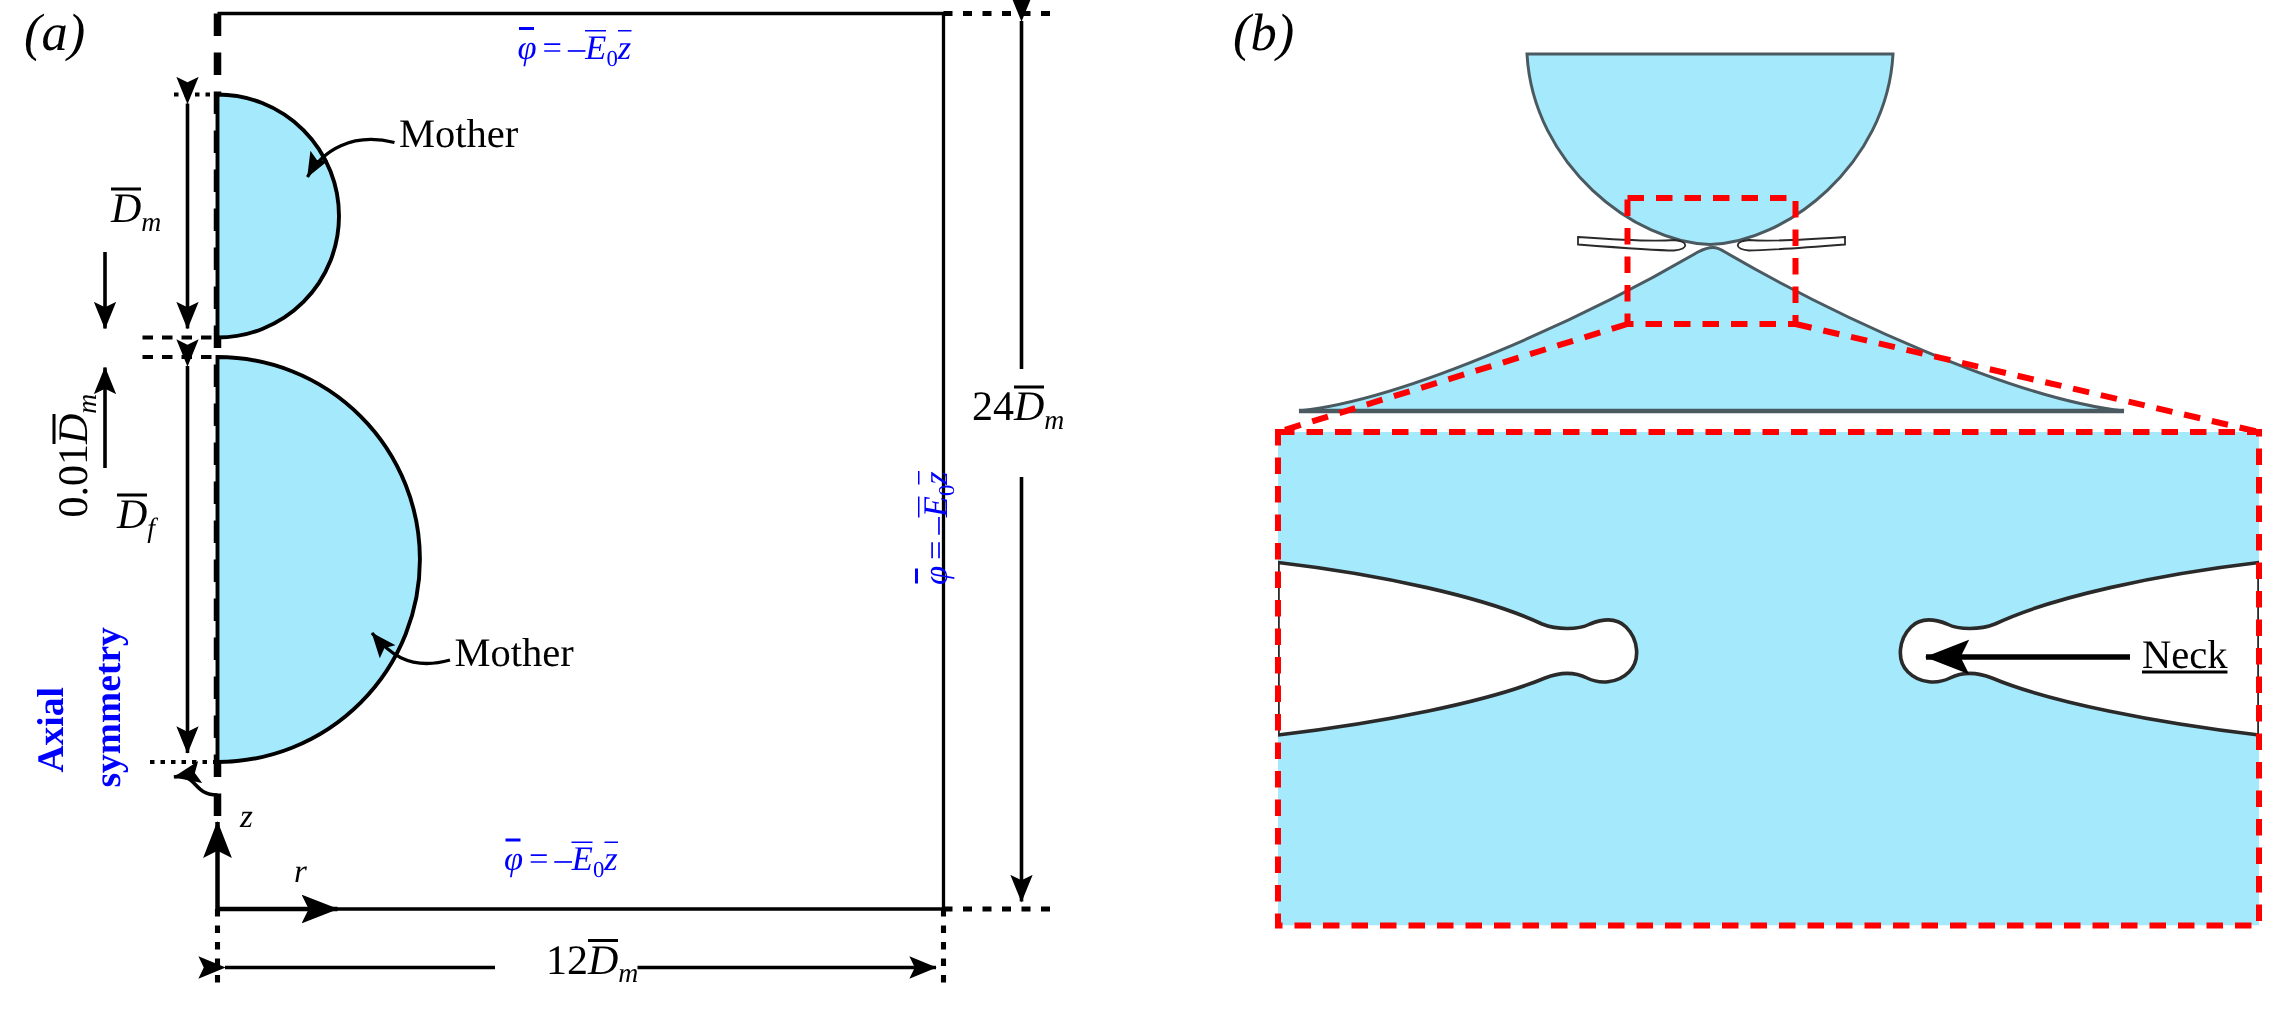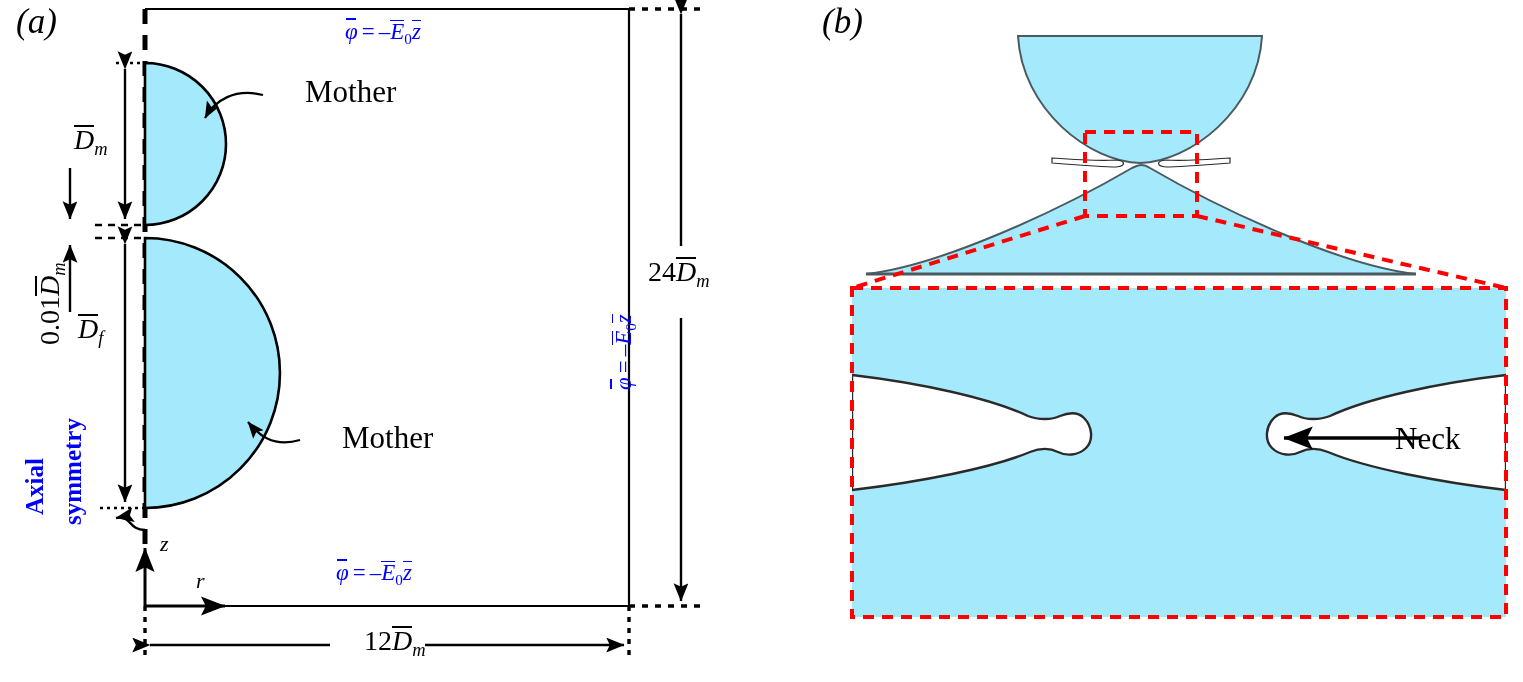--- a/index.html
+++ b/index.html
@@ -7,21 +7,21 @@
   body{width:1523px;height:682px;font-family:"Liberation Serif",serif;overflow:hidden;}
   #fig{position:relative;width:1523px;height:682px;background:#fff;}
   svg{display:block;}
   .absvg{position:absolute;left:0;top:0;}
   .lbl{position:absolute;white-space:nowrap;line-height:1;}
   .mathit{font-family:"Liberation Serif",serif;font-style:italic;}
   .panel-tag{font-size:35px;font-style:italic;font-family:"Liberation Serif",serif;color:#000;}
   .blue{color:#0000ff;}
   .bctext{font-size:23px;}
   .dimtext{font-size:28px;}
-  .calltext{font-size:31px;margin-left:39px;}
+  .calltext{font-size:27px;}
   .axistext{font-size:22px;font-style:italic;}
   .axsym{font-size:25px;font-weight:bold;}
   sub{font-size:0.66em;vertical-align:-0.32em;font-style:italic;}
   .ov{position:relative;display:inline-block;}
   .ov::before{content:"";position:absolute;left:6%;right:14%;top:-0.08em;height:1.6px;background:currentColor;}
   .ovn{position:relative;display:inline-block;}
   .ovn::before{content:"";position:absolute;left:0%;right:0%;top:-0.02em;height:1.6px;background:currentColor;}
   .rot90{transform:rotate(-90deg);transform-origin:0 0;}
 </style>
 </head>
@@ -95,21 +95,21 @@
     <span class="mathit ov">φ</span><span style="margin:0 4px;">=</span><span>–</span><span class="mathit ovn">E</span><sub style="font-style:normal;">0</sub><span class="mathit ovn">z</span>
   </div>
 
   <div class="lbl calltext" style="left:266px;top:76px;">Mother</div>
   <div class="lbl calltext" style="left:303px;top:422px;">Mother</div>
 
   <div class="lbl dimtext" style="left:74px;top:126px;">
     <span class="mathit ovn">D</span><sub>m</sub>
   </div>
 
-  <div class="lbl dimtext" style="left:78px;top:315px;">
+  <div class="lbl dimtext" style="left:78px;top:330px;">
     <span class="mathit ovn">D</span><sub>f</sub>
   </div>
 
   <div class="lbl dimtext rot90" style="left:36px;top:345px;">
     <span>0.01</span><span class="mathit ovn">D</span><sub>m</sub>
   </div>
 
   <div class="lbl dimtext" style="left:648px;top:258px;">
     <span>24</span><span class="mathit ovn">D</span><sub>m</sub>
   </div>
@@ -161,15 +161,15 @@
                C506,426 504,440 512,448 C520,456 532,456 540,452
                C548,448 558,448 568,452 C606,468 678,482 746,490 Z" fill="#ffffff" stroke="#2a2a2a" stroke-width="2.4"></path>
     </g>
 
     <rect x="92" y="288" width="654" height="329" fill="none" stroke="#ff0000" stroke-width="4" stroke-dasharray="11,8"></rect>
 
     <line x1="660" y1="438" x2="524" y2="438" stroke="#000" stroke-width="3.6" marker-end="url(#ahs)"></line>
   </svg>
 
   <div class="lbl panel-tag" style="left:822px;top:4px;">(b)</div>
-  <div class="lbl calltext" style="left:1356px;top:423px;">Neck</div>
+  <div class="lbl calltext" style="left:1428px;top:423px;text-decoration:underline;">Neck</div>
 
 </div>
 
 </body></html>

